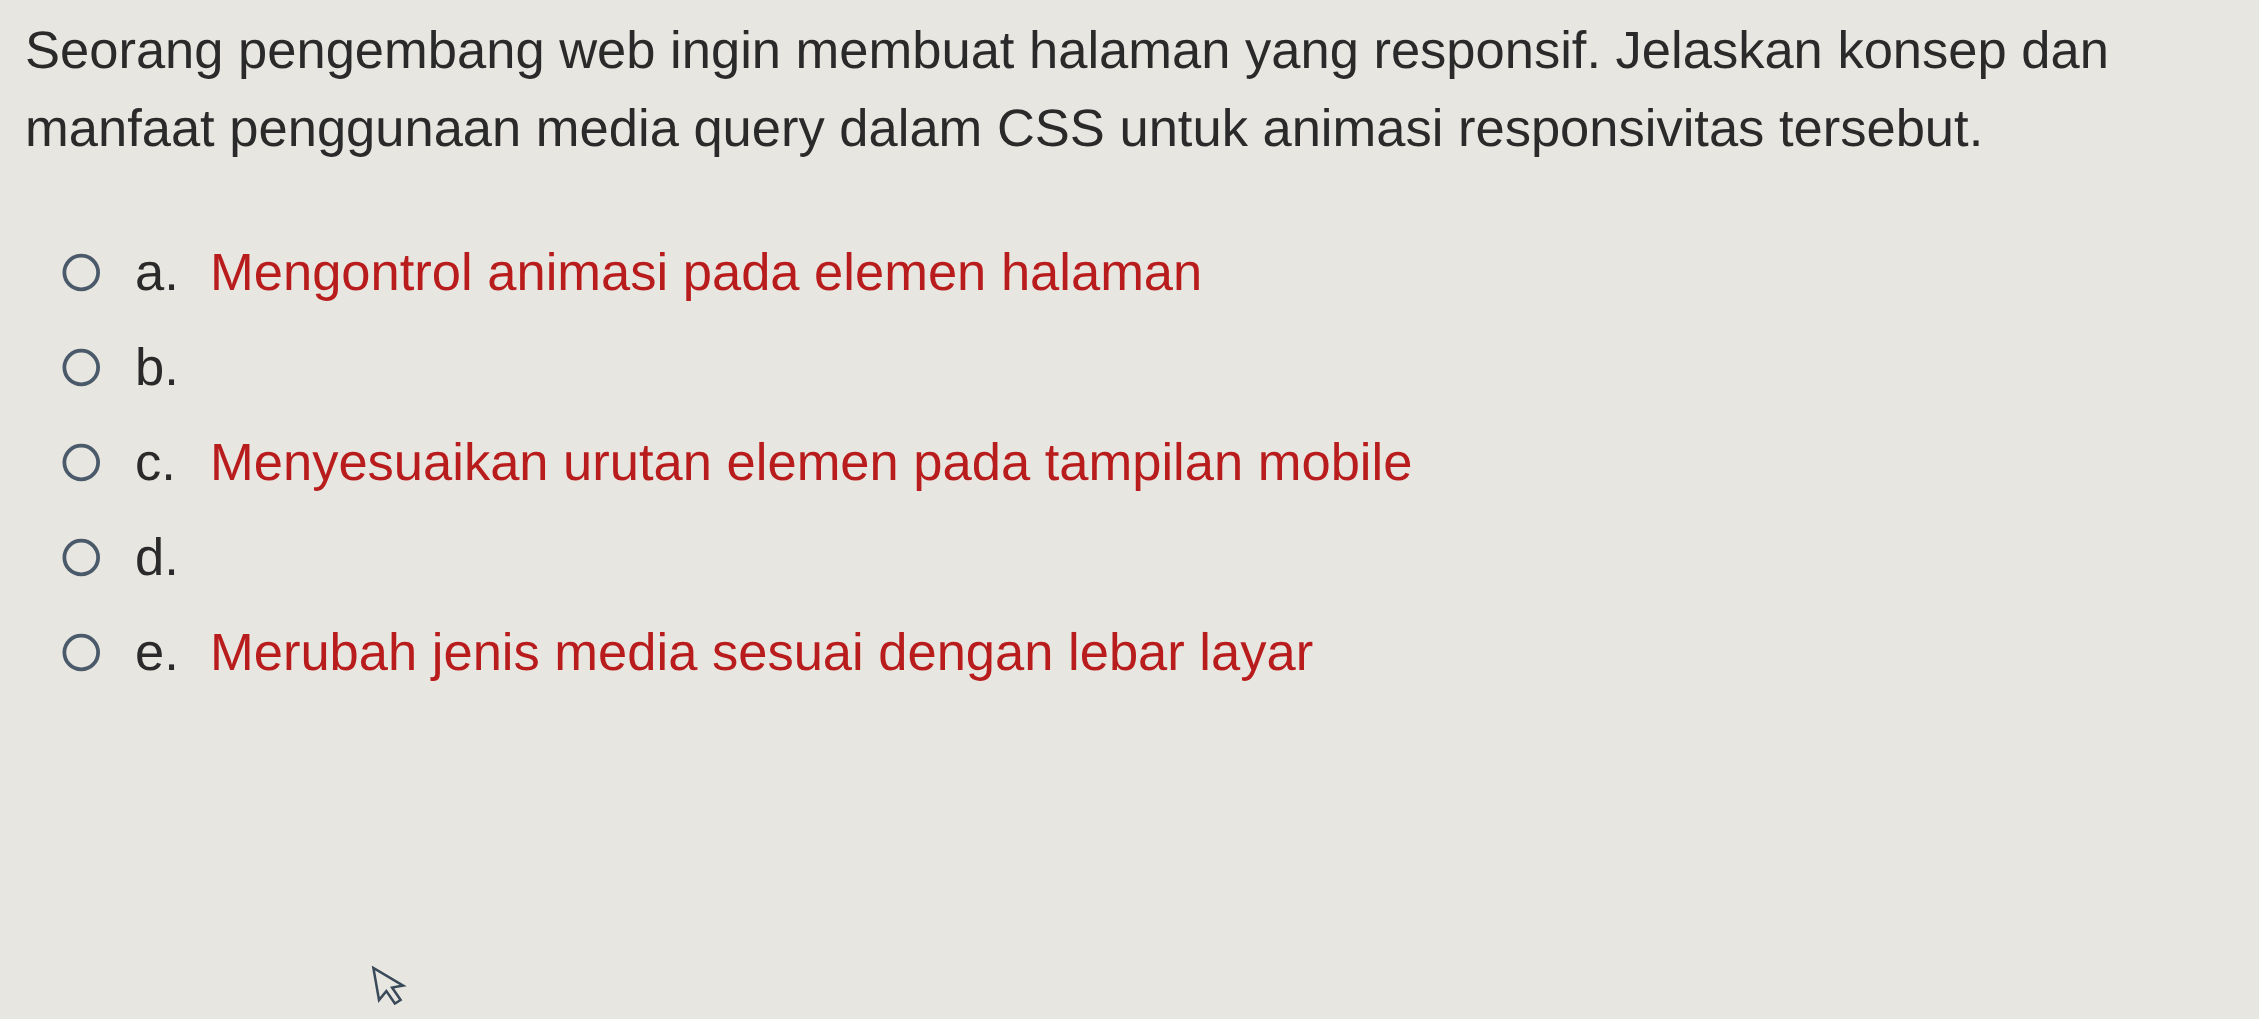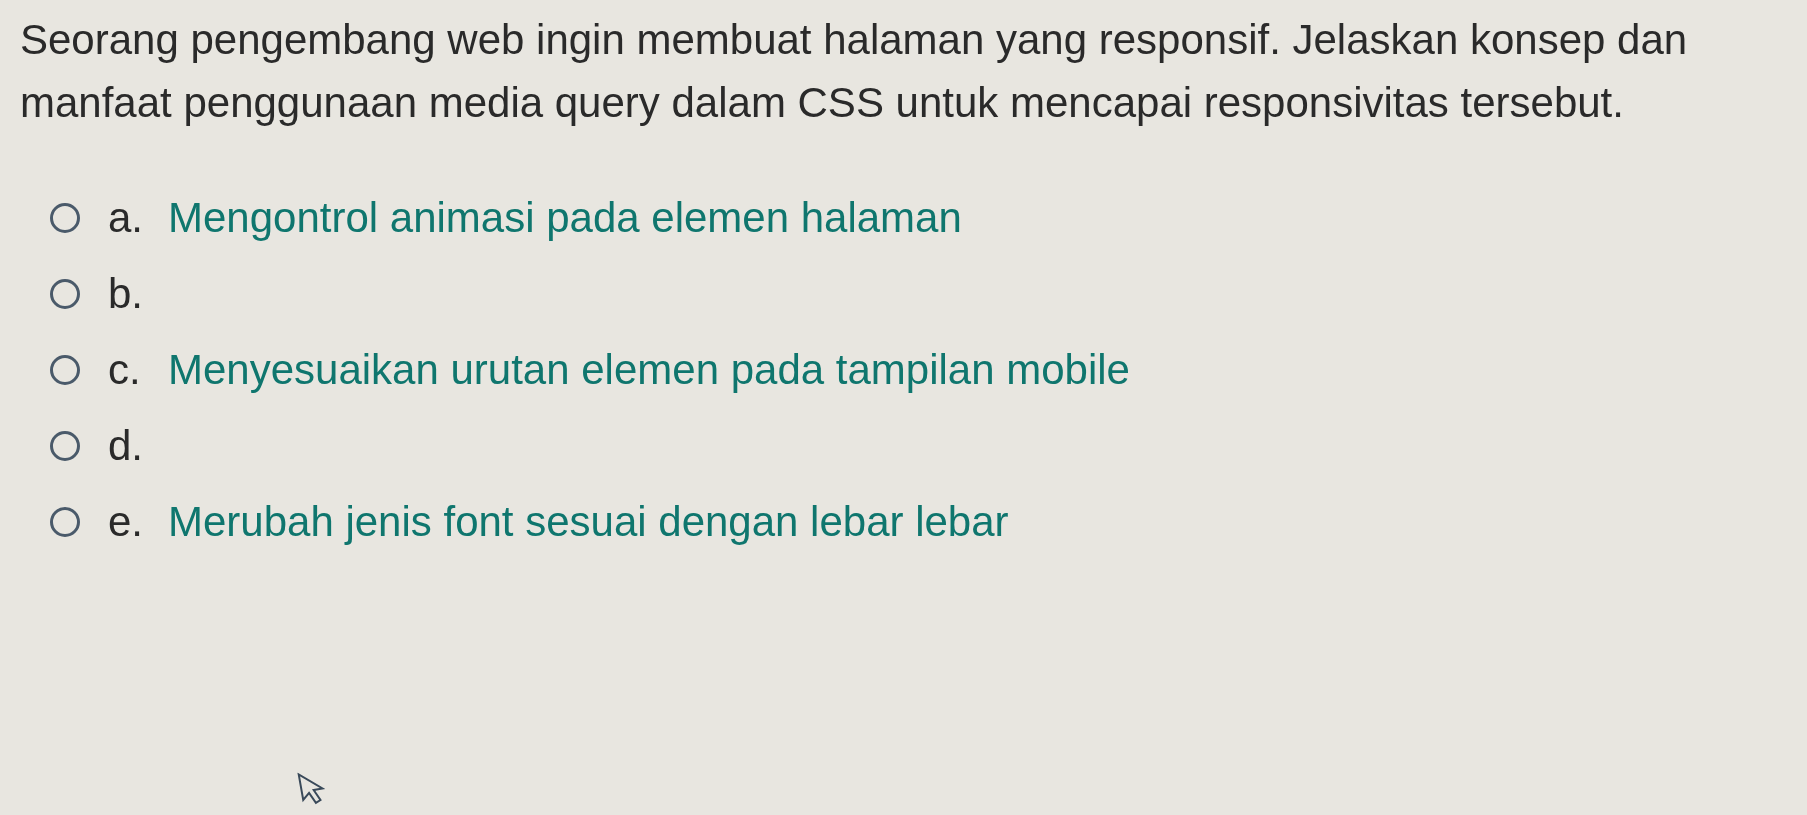--- a/index.html
+++ b/index.html
@@ -40,35 +40,35 @@
       cursor: pointer;
     }
     .option-letter {
       font-size: 42px;
       color: #2a2a2a;
       width: 60px;
       flex-shrink: 0;
     }
     .option-text {
       font-size: 42px;
-      color: #0f766e;
+      color: #b91c1c;
     }
     .cursor {
       position: absolute;
       left: 300px;
       top: 770px;
       font-size: 32px;
       color: #3a4a5a;
       transform: rotate(-10deg);
     }
   </style>
 </head>
 <body>
 
-<div class="question-text">Seorang pengembang web ingin membuat halaman yang responsif. Jelaskan konsep dan manfaat penggunaan media query dalam CSS untuk mencapai responsivitas tersebut.</div>
+<div class="question-text">Seorang pengembang web ingin membuat halaman yang responsif. Jelaskan konsep dan manfaat penggunaan media query dalam CSS untuk animasi responsivitas tersebut.</div>
 
 <div class="options">
   <div class="option-row">
     <div class="radio"></div>
     <span class="option-letter">a.</span>
     <span class="option-text">Mengontrol animasi pada elemen halaman</span>
   </div>
   <div class="option-row">
     <div class="radio"></div>
     <span class="option-letter">b.</span>
@@ -78,21 +78,21 @@
     <span class="option-letter">c.</span>
     <span class="option-text">Menyesuaikan urutan elemen pada tampilan mobile</span>
   </div>
   <div class="option-row">
     <div class="radio"></div>
     <span class="option-letter">d.</span>
   </div>
   <div class="option-row">
     <div class="radio"></div>
     <span class="option-letter">e.</span>
-    <span class="option-text">Merubah jenis font sesuai dengan lebar lebar</span>
+    <span class="option-text">Merubah jenis media sesuai dengan lebar layar</span>
   </div>
 </div>
 
 <div class="cursor">
   <svg width="28" height="36" viewBox="0 0 28 36">
     <path d="M 2 2 L 2 28 L 9 22 L 14 33 L 19 31 L 14 20 L 23 20 Z" fill="none" stroke="#3a4a5a" stroke-width="2"></path>
   </svg>
 </div>
 
 </body></html>

